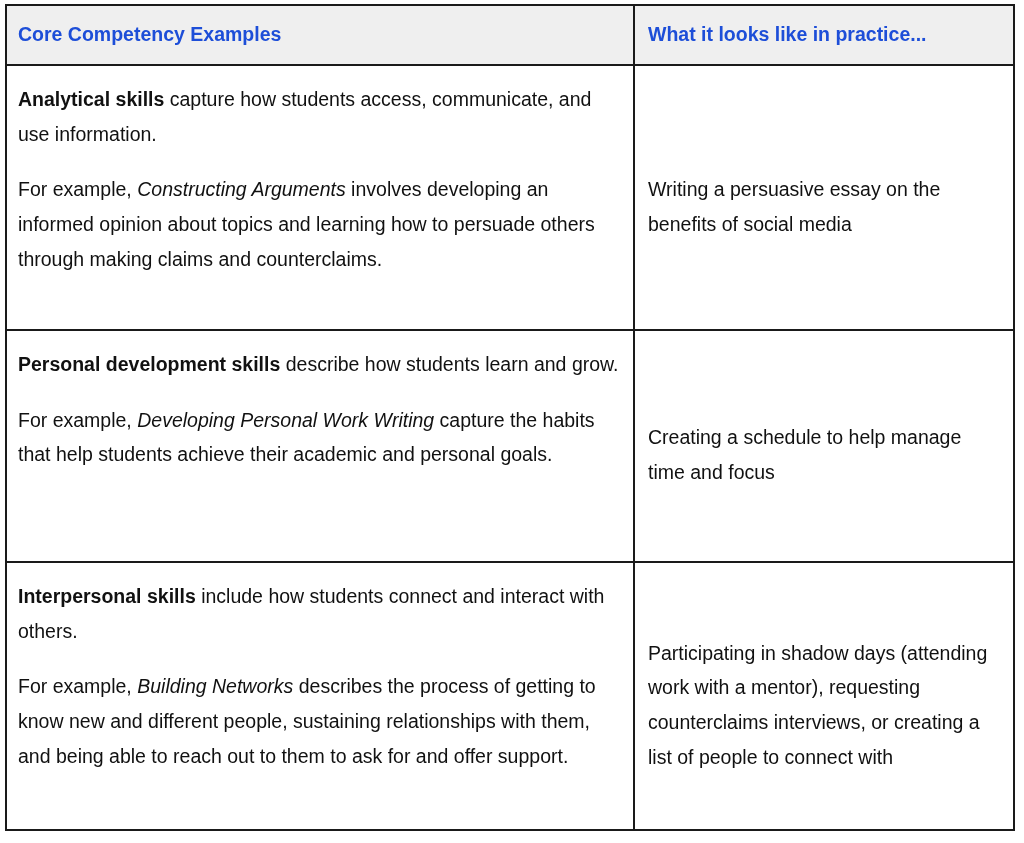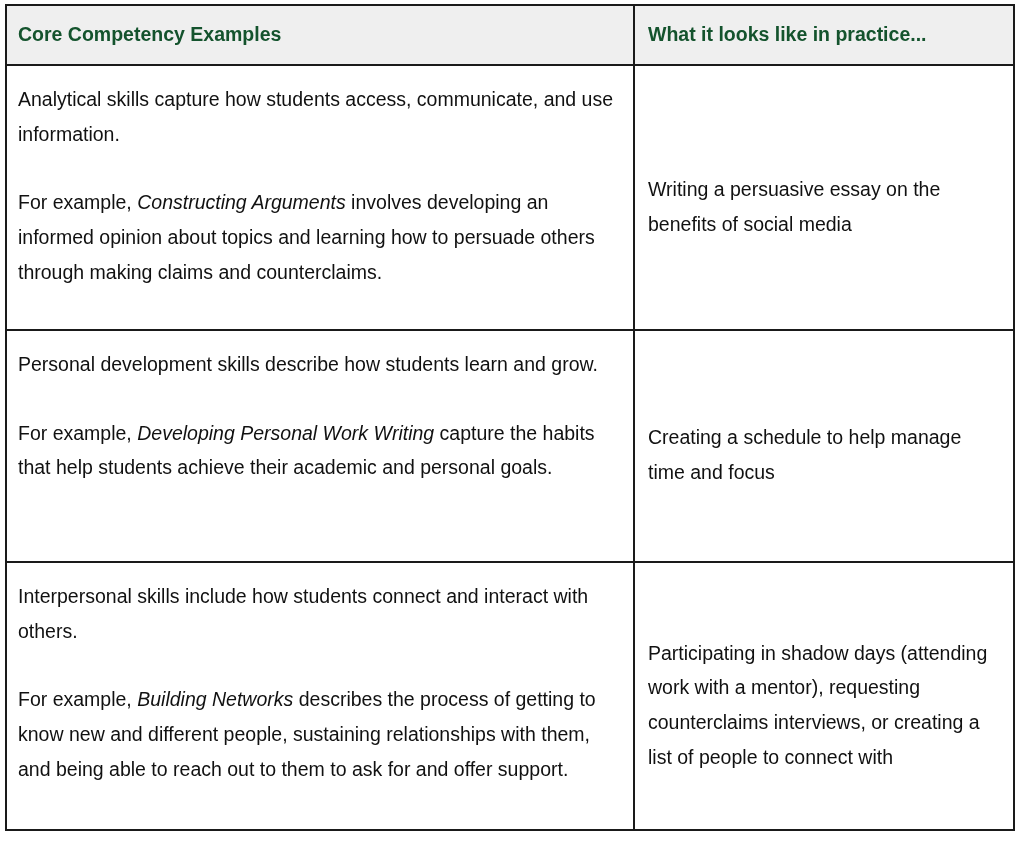--- a/index.html
+++ b/index.html
@@ -43,21 +43,21 @@
     text-align: left;
     box-sizing: border-box;
   }
 
   
   thead th {
     background: #efefef;
     font-weight: bold;
     font-size: 19.5px;
     line-height: 1.3;
-    color: #14532d;
+    color: #1d4ed8;
     padding: 16px 12px 16px 11px;
     border-bottom-width: 3px;
     vertical-align: middle;
     height: 60px;
   }
   thead th.th-right {
     padding-left: 13px;
     margin-left: 32px;
   }
 
@@ -77,24 +77,24 @@
   td.cell-practice {
     padding: 28px 16px 10px 13px;
     vertical-align: middle;
   }
 
   
   .para {
     margin: 0;
   }
   .para + .para {
-    margin-top: 34px;
+    margin-top: 21px;
   }
 
-  .bold-lead { font-weight: normal; }
+  .bold-lead { font-weight: bold; }
   .italic-term { font-style: italic; }
 
   
   tr.row-1 td { height: 265px; }
   tr.row-2 td { height: 232px; }
   tr.row-3 td { height: 268px; }
 </style>
 </head>
 <body>
 

